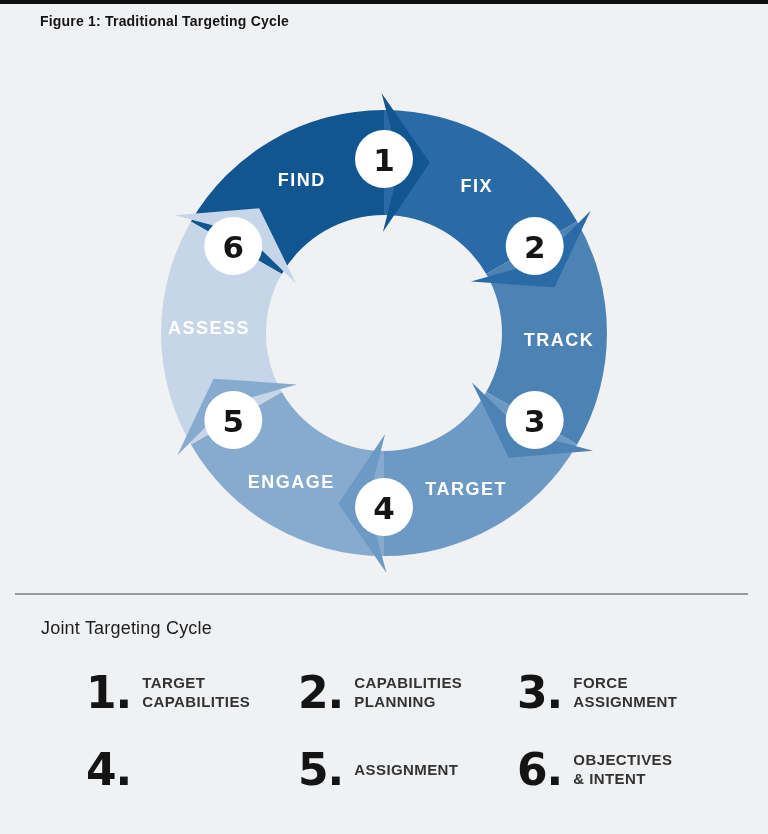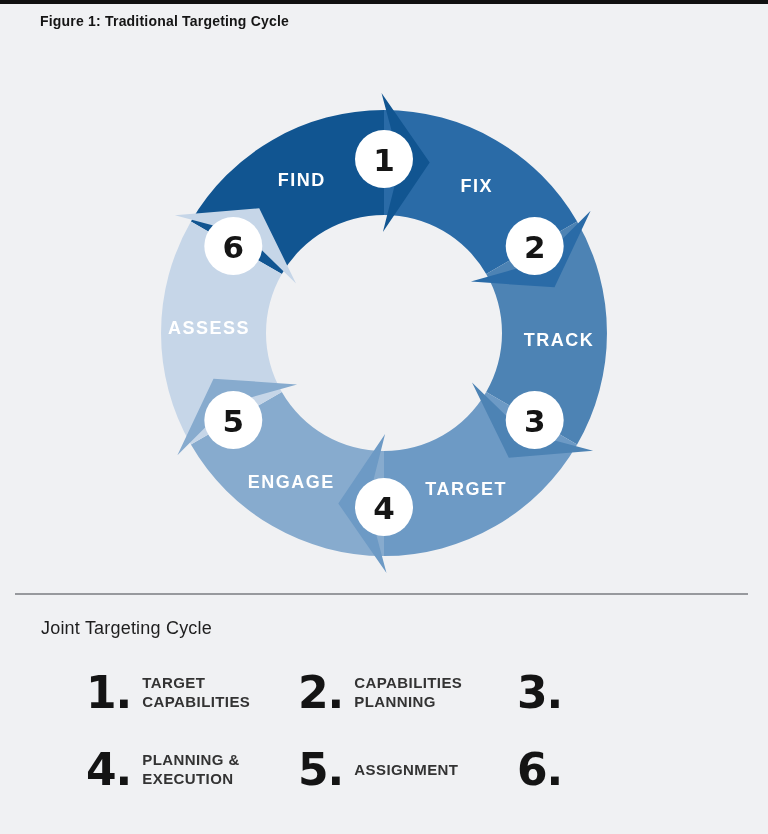--- a/index.html
+++ b/index.html
@@ -100,31 +100,35 @@
   </div>
   <div class="joint-item ji-1">
     <span class="joint-num">2.</span>
     <span class="joint-label">
       <span>CAPABILITIES</span>
       <span>PLANNING</span>
     </span>
   </div>
   <div class="joint-item ji-2">
     <span class="joint-num">3.</span>
+    <span class="joint-label">
+      <span>FORCE</span>
+      <span>ASSIGNMENT</span>
+    </span>
   </div>
   <div class="joint-item ji-3">
     <span class="joint-num">4.</span>
-    <span class="joint-label">
-      <span>PLANNING &amp;</span>
-      <span>EXECUTION</span>
-    </span>
   </div>
   <div class="joint-item ji-4">
     <span class="joint-num">5.</span>
     <span class="joint-label">
       <span>ASSIGNMENT</span>
       <span></span>
     </span>
   </div>
   <div class="joint-item ji-5">
     <span class="joint-num">6.</span>
+    <span class="joint-label">
+      <span>OBJECTIVES</span>
+      <span>&amp; INTENT</span>
+    </span>
   </div>
 </div>
 
 </body></html>

